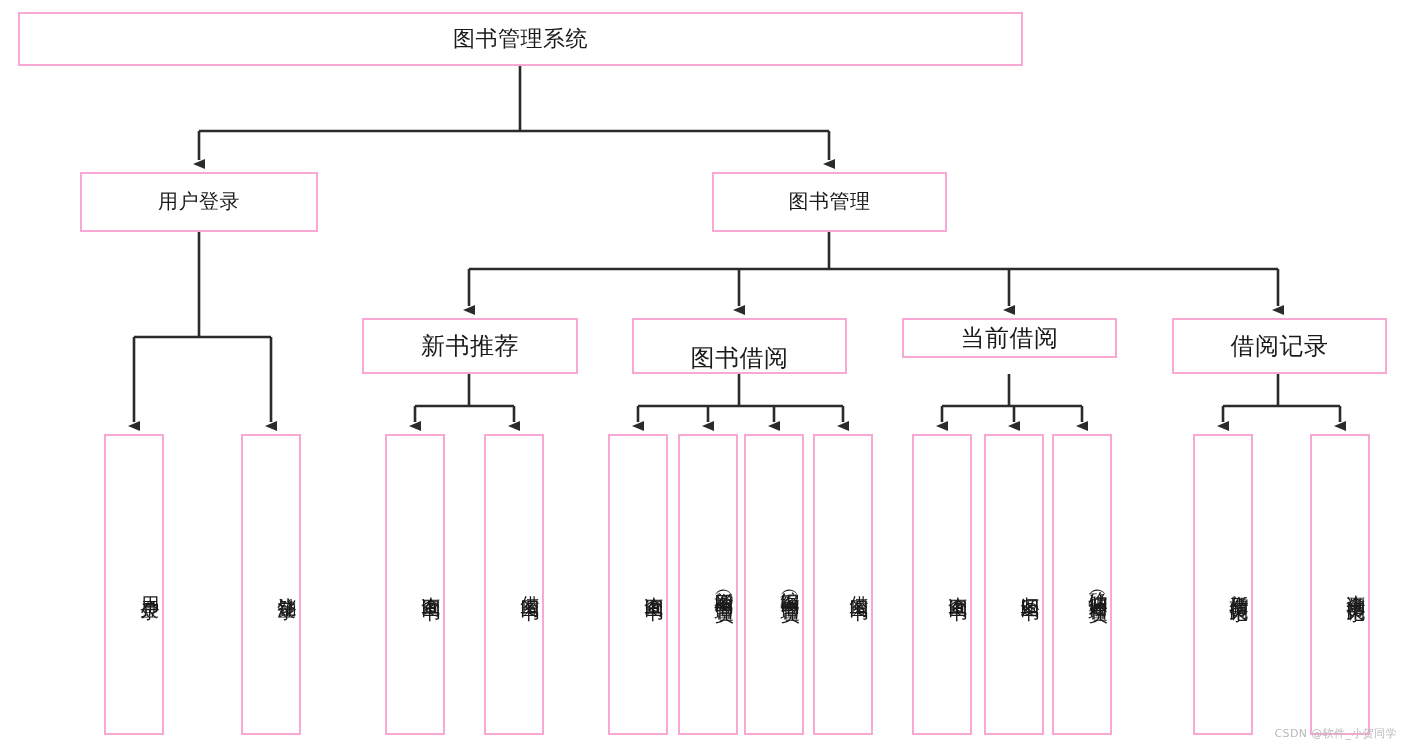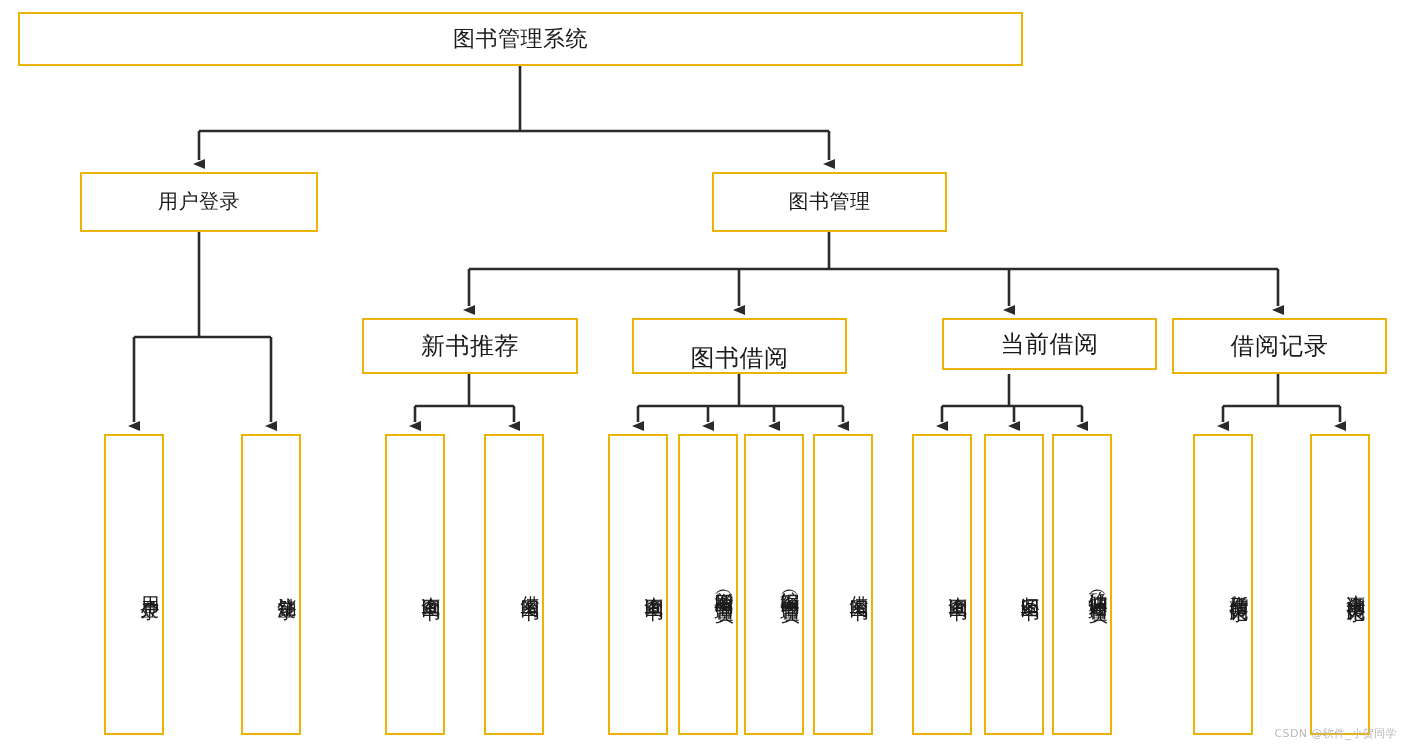--- a/index.html
+++ b/index.html
@@ -23,21 +23,21 @@
     left: 0;
     top: 0;
     width: 1405px;
     height: 747px;
     pointer-events: none;
   }
   .node {
     position: absolute;
     box-sizing: border-box;
     background: #ffffff;
-    border: 2px solid #eab308;
+    border: 2px solid #f9a8d4;
     display: flex;
     align-items: center;
     justify-content: center;
     color: #1a1a1a;
   }
   .node.horizontal {
     writing-mode: horizontal-tb;
   }
   .node.vertical {
     writing-mode: vertical-rl;
@@ -136,21 +136,21 @@
   <div class="node horizontal lvl-1" style="left: 712px; top: 172px; width: 235px; height: 60px; font-family: Liberation Serif, serif;">
     <span class="label">图书管理</span>
   </div>
 
   <div class="node horizontal lvl-2" style="left: 362px; top: 318px; width: 216px; height: 56px;">
     <span class="label">新书推荐</span>
   </div>
   <div class="node horizontal lvl-2" style="left: 632px; top: 318px; width: 215px; height: 56px; align-items: flex-end;">
     <span class="label">图书借阅</span>
   </div>
-  <div class="node horizontal lvl-2" style="left: 902px; top: 318px; width: 215px; height: 52px; margin-left: 40px;">
+  <div class="node horizontal lvl-2" style="left: 902px; top: 318px; width: 215px; height: 40px;">
     <span class="label">当前借阅</span>
   </div>
   <div class="node horizontal lvl-2" style="left: 1172px; top: 318px; width: 215px; height: 56px;">
     <span class="label">借阅记录</span>
   </div>
 
   <div class="node vertical lvl-3" style="left: 104px; top: 434px; width: 60px; height: 301px;">
     <span class="label">用户登录</span>
   </div>
   <div class="node vertical lvl-3" style="left: 241px; top: 434px; width: 60px; height: 301px;">

